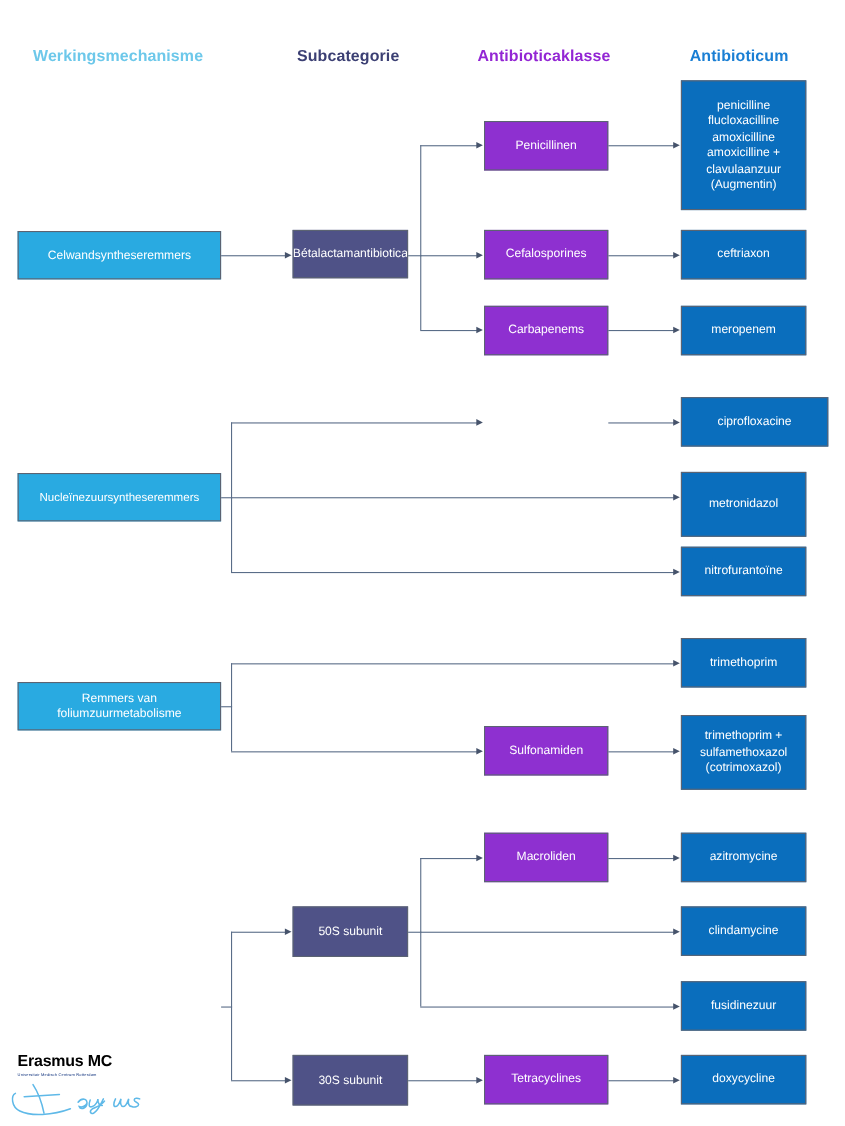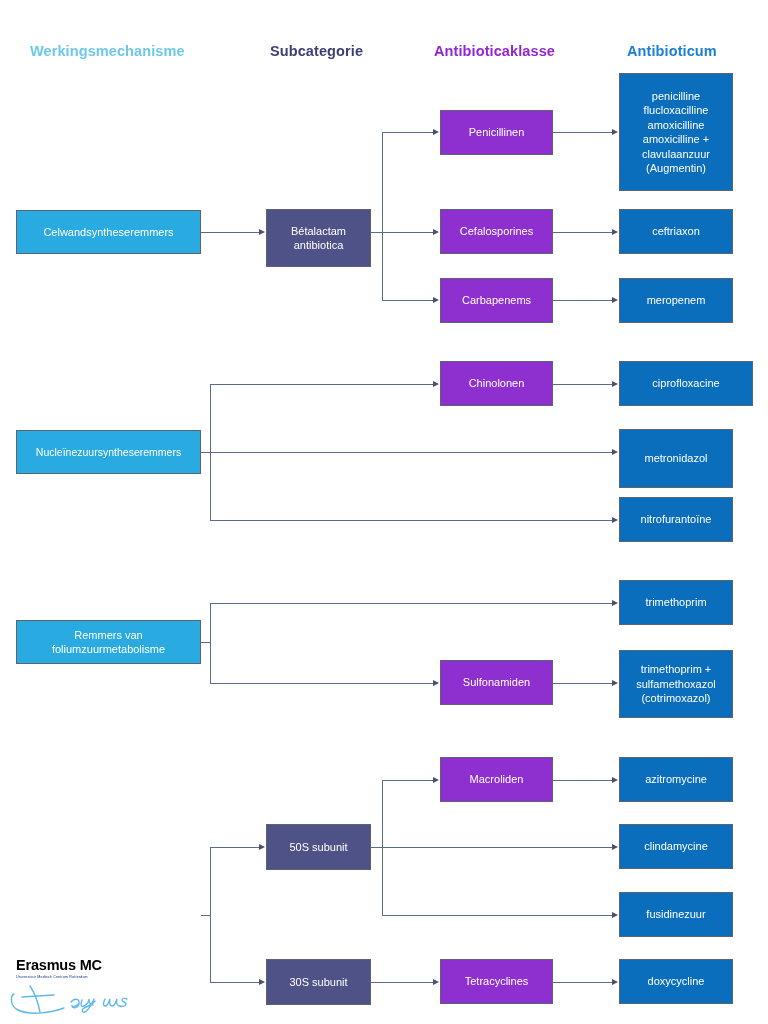--- a/index.html
+++ b/index.html
@@ -108,21 +108,21 @@
   <div class="col-header" style="left:434px; top:42px; color:#9326d4;">Antibioticaklasse</div>
   <div class="col-header" style="left:627px; top:42px; color:#1a7fd4;">Antibioticum</div>
 
   <div class="node lvl1" style="left:16px; top:210px; width:185px; height:44px;">
     <span>Celwandsyntheseremmers</span>
   </div>
 
   <div class="ln h" style="left:201px; top:232px; width:59px;"></div>
   <div class="arrow" style="left:259px; top:228.5px;"></div>
 
-  <div class="node lvl2" style="left:266px; top:209px; width:105px; height:58px; flex-direction:column;">
+  <div class="node lvl2" style="left:266px; top:209px; width:105px; height:44px; ">
     <span>Bétalactam</span>
     <span>antibiotica</span>
   </div>
 
   <div class="ln h" style="left:371px; top:232px; width:12px;"></div>
   <div class="ln v" style="left:382px; top:132px; height:168px;"></div>
 
   <div class="ln h" style="left:382px; top:132px; width:52px;"></div>
   <div class="arrow" style="left:433px; top:128.5px;"></div>
 
@@ -176,23 +176,20 @@
 
   <div class="ln h" style="left:210px; top:384px; width:224px;"></div>
   <div class="arrow" style="left:433px; top:380.5px;"></div>
 
   <div class="ln h" style="left:210px; top:452px; width:403px;"></div>
   <div class="arrow" style="left:612px; top:448.5px;"></div>
 
   <div class="ln h" style="left:210px; top:520px; width:403px;"></div>
   <div class="arrow" style="left:612px; top:516.5px;"></div>
 
-  <div class="node lvl3" style="left:440px; top:361px; width:113px; height:45px;">
-    <span>Chinolonen</span>
-  </div>
 
   <div class="ln h" style="left:553px; top:384px; width:60px;"></div>
   <div class="arrow" style="left:612px; top:380.5px;"></div>
 
   <div class="node lvl4" style="left:619px; top:361px; width:134px; height:45px;">
     <span>ciprofloxacine</span>
   </div>
   <div class="node lvl4" style="left:619px; top:429px; width:114px; height:59px;">
     <span>metronidazol</span>
   </div>

